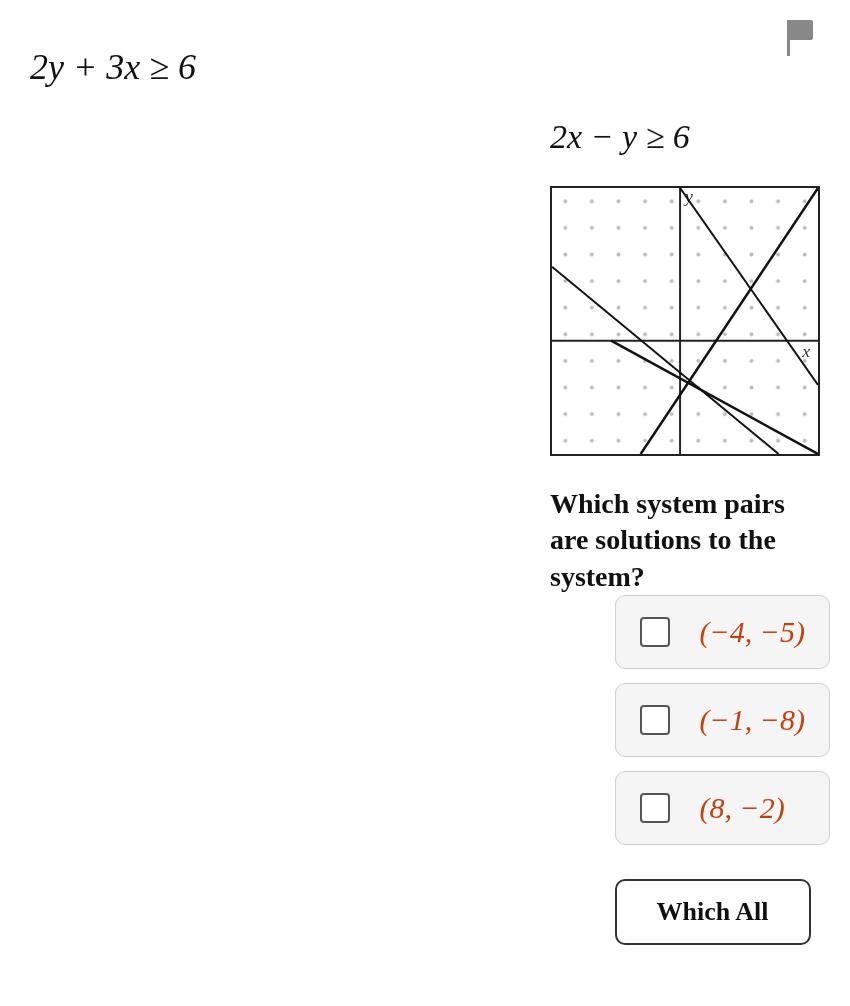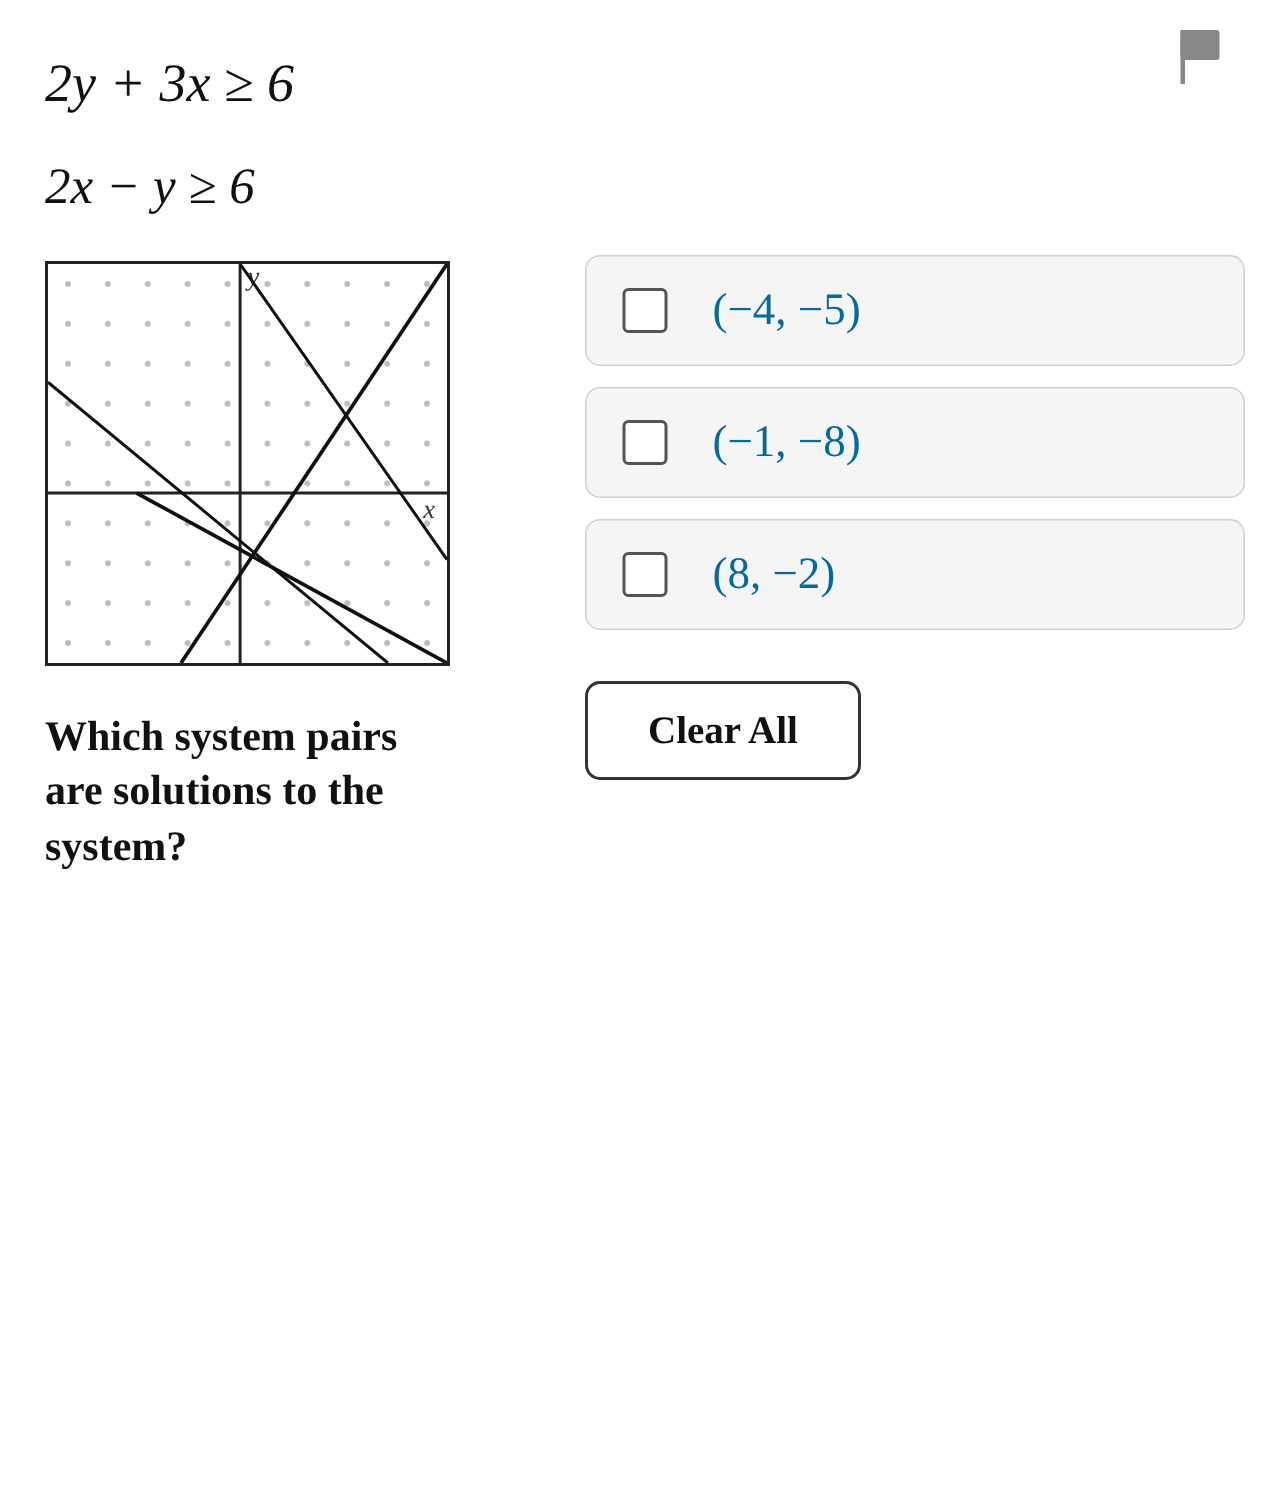--- a/index.html
+++ b/index.html
@@ -22,28 +22,28 @@
       min-height: 1006px;
       background: #ffffff;
       position: relative;
       padding: 30px 20px 30px 30px;
     }
 
     .main-equation {
       font-size: 36px;
       font-style: italic;
       margin-bottom: 30px;
-      margin-top: 4px;
+      margin-top: 16px;
       color: #111;
     }
 
     .content-row {
       display: flex;
-      flex-direction: row;
-      align-items: center;
+      flex-direction: column;
+      align-items: flex-end;
       width: 100%;
     }
 
     .left-column {
       flex: 0 0 330px;
       display: flex;
       flex-direction: column;
       align-items: flex-start;
     }
 
@@ -105,21 +105,22 @@
       margin-right: 30px;
       flex-shrink: 0;
       cursor: pointer;
       appearance: none;
       -webkit-appearance: none;
       display: inline-block;
     }
 
     .answer-label {
       font-size: 30px;
-      color: #0369a1;
+      font-style: italic;
+      color: #c2410c;
     }
 
     .clear-all-btn {
       display: inline-block;
       margin-top: 20px;
       padding: 16px 40px;
       border: 2.5px solid #333;
       border-radius: 10px;
       background: #ffffff;
       font-size: 26px;
@@ -204,19 +205,19 @@
         <input type="checkbox" class="answer-checkbox" style="">
         <span class="answer-label">(−1, −8)</span>
       </div>
 
 
       <div class="answer-option">
         <input type="checkbox" class="answer-checkbox" style="">
         <span class="answer-label">(8, −2)</span>
       </div>
 
-      <button class="clear-all-btn">Clear All</button>
+      <button class="clear-all-btn">Which All</button>
 
     </div>
 
   </div>
 
 </div>
 
 </body></html>

